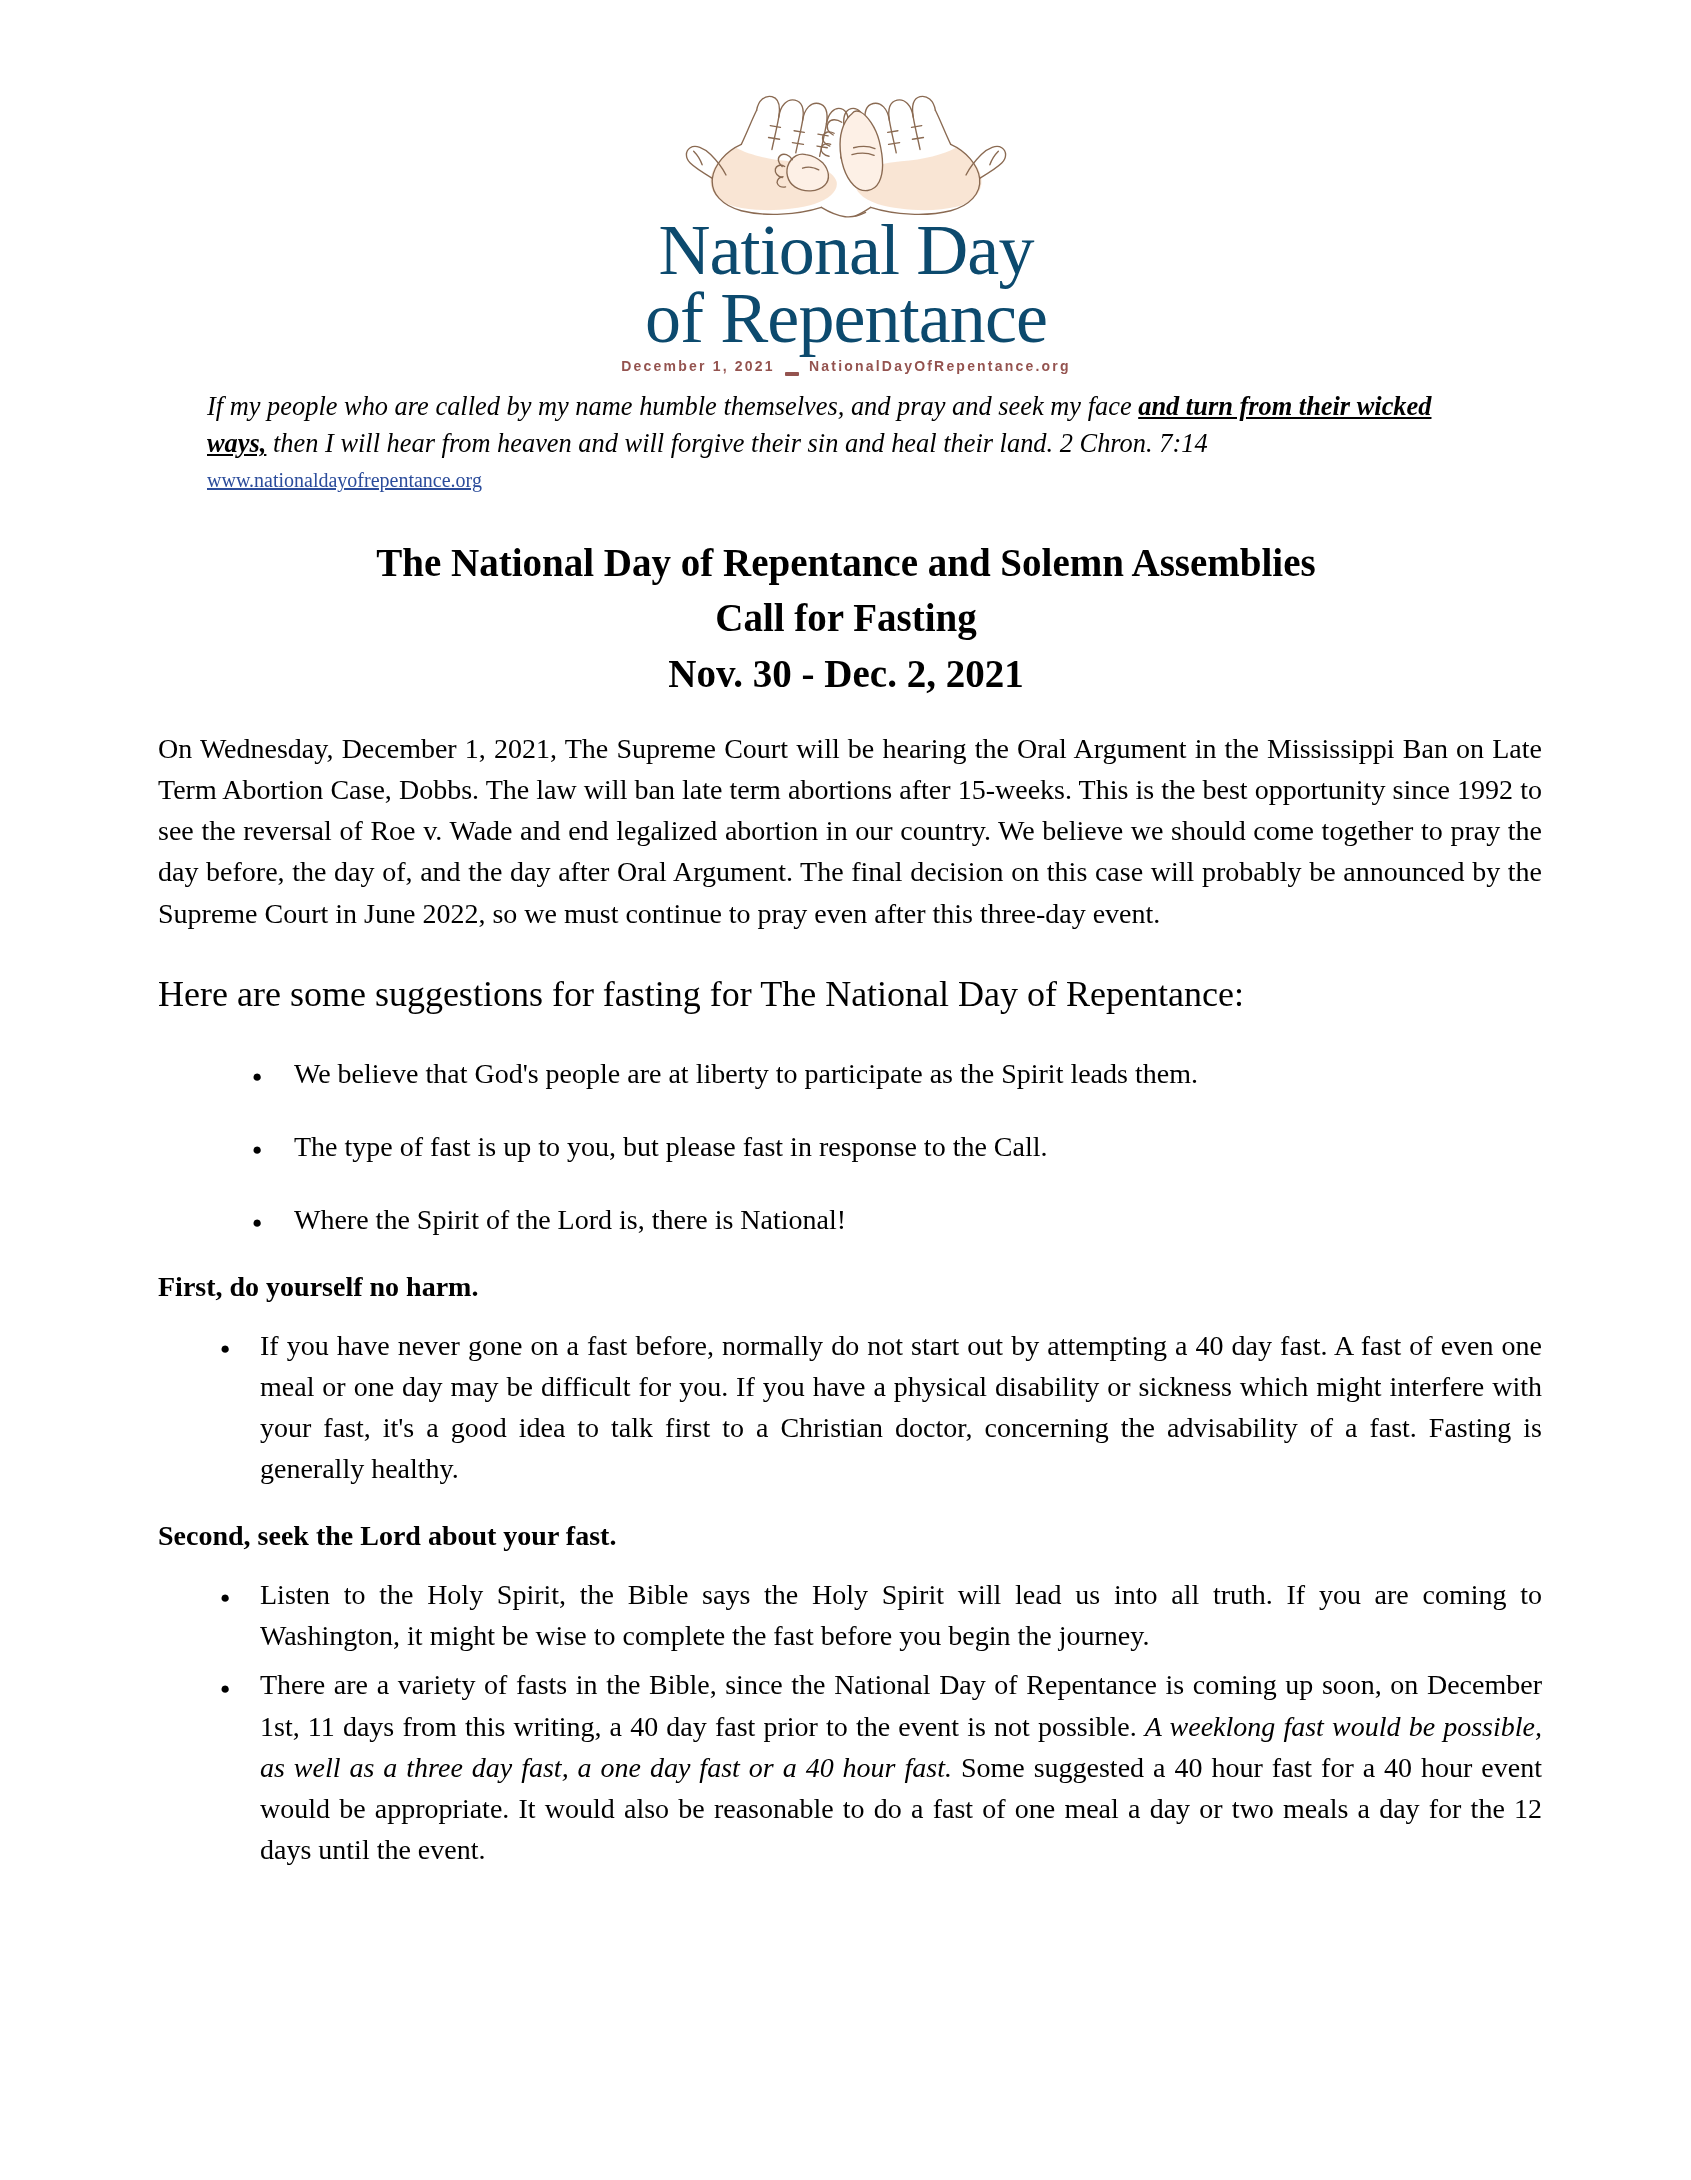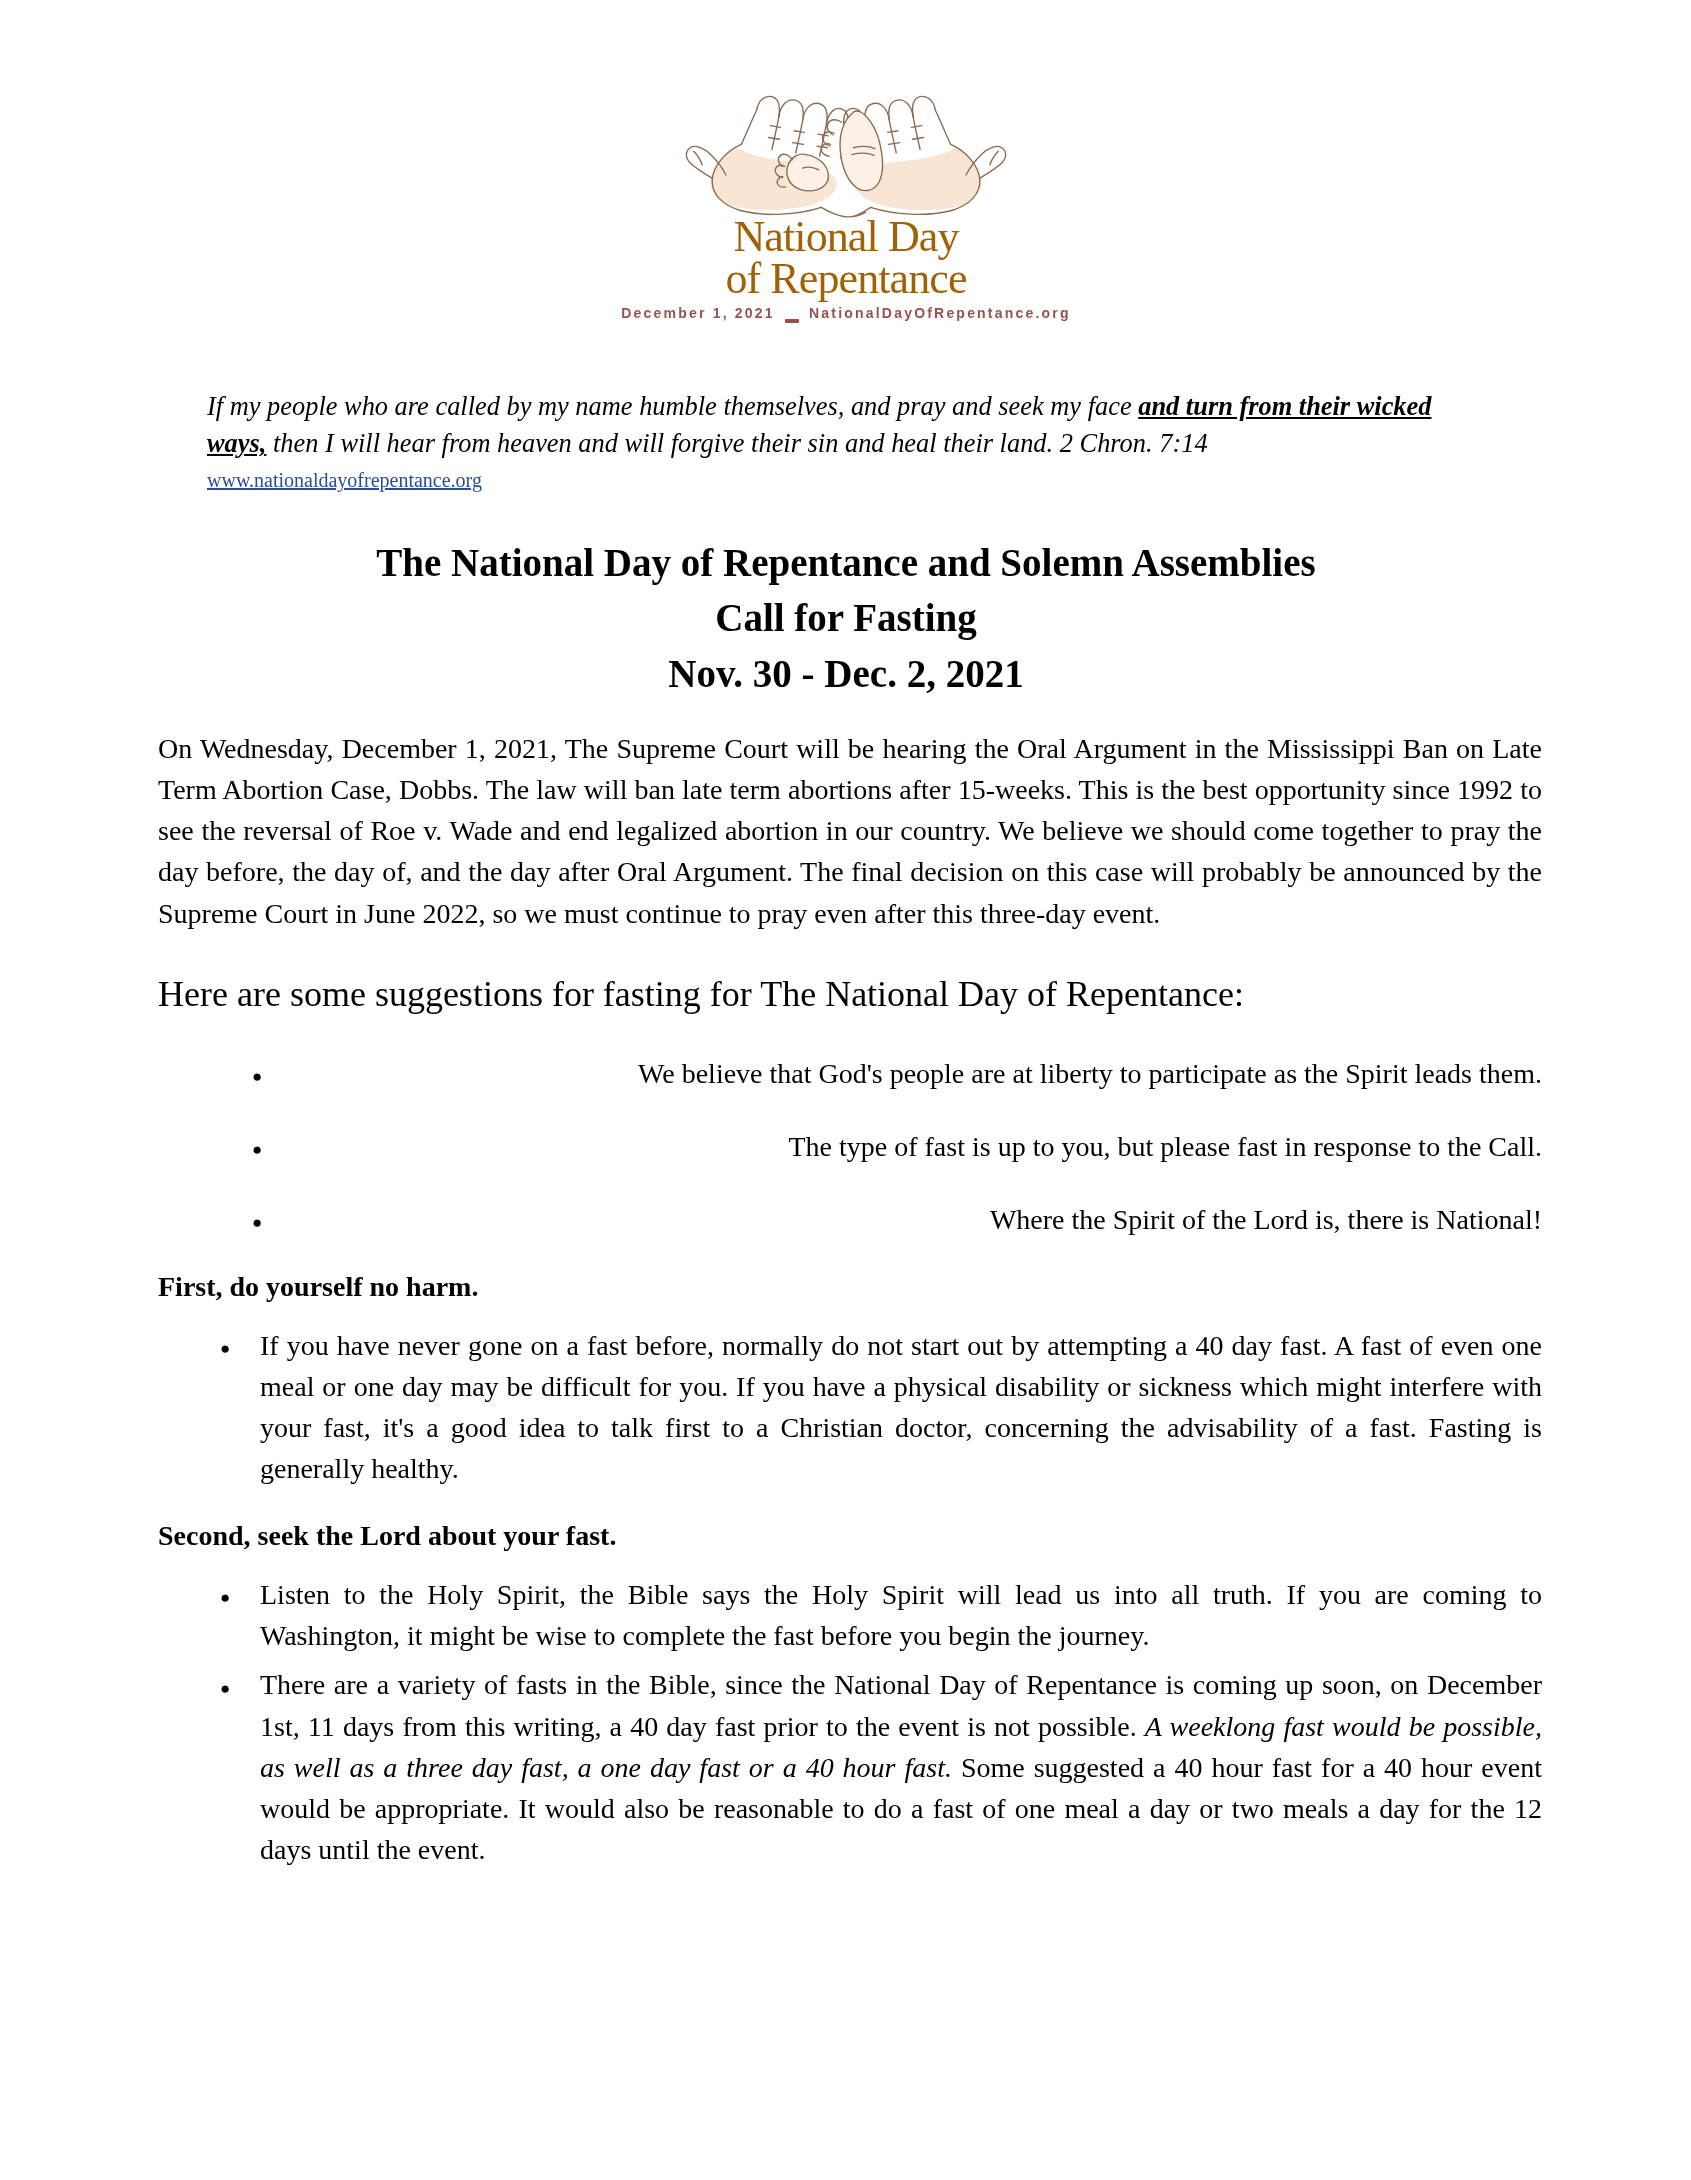--- a/index.html
+++ b/index.html
@@ -27,22 +27,22 @@
     text-align: center;
   }
   .logo-art {
     width: 366px;
     height: 155px;
     margin: 0 auto;
     display: block;
   }
   .logo-wordmark {
     font-family: "Liberation Serif", "DejaVu Serif", serif;
-    color: #a16207;
-    font-size: 44px;
+    color: #0c4a6e;
+    font-size: 72px;
     line-height: 0.95;
     letter-spacing: -0.9px;
     margin-top: -5.1px;
   }
   .logo-wordmark .l1,
   .logo-wordmark .l2 { display: block; }
   .logo-tagline {
     margin-top: 5.1px;
     font-family: "Liberation Sans", "DejaVu Sans", sans-serif;
     color: #94534f;
@@ -144,21 +144,21 @@
   }
   ul.blist li::before {
     content: "\25CF";
     position: absolute;
     font-size: 17px;
     line-height: 1;
   }
   
   ul.list-a li {
     padding-left: 136px;
-    text-align: right;
+    text-align: left;
     margin-top: 32px;
   }
   ul.list-a li::before {
     left: 94px;
     top: 15.3px;
   }
   
   ul.list-b li {
     padding-left: 102px;
     text-align: justify;

